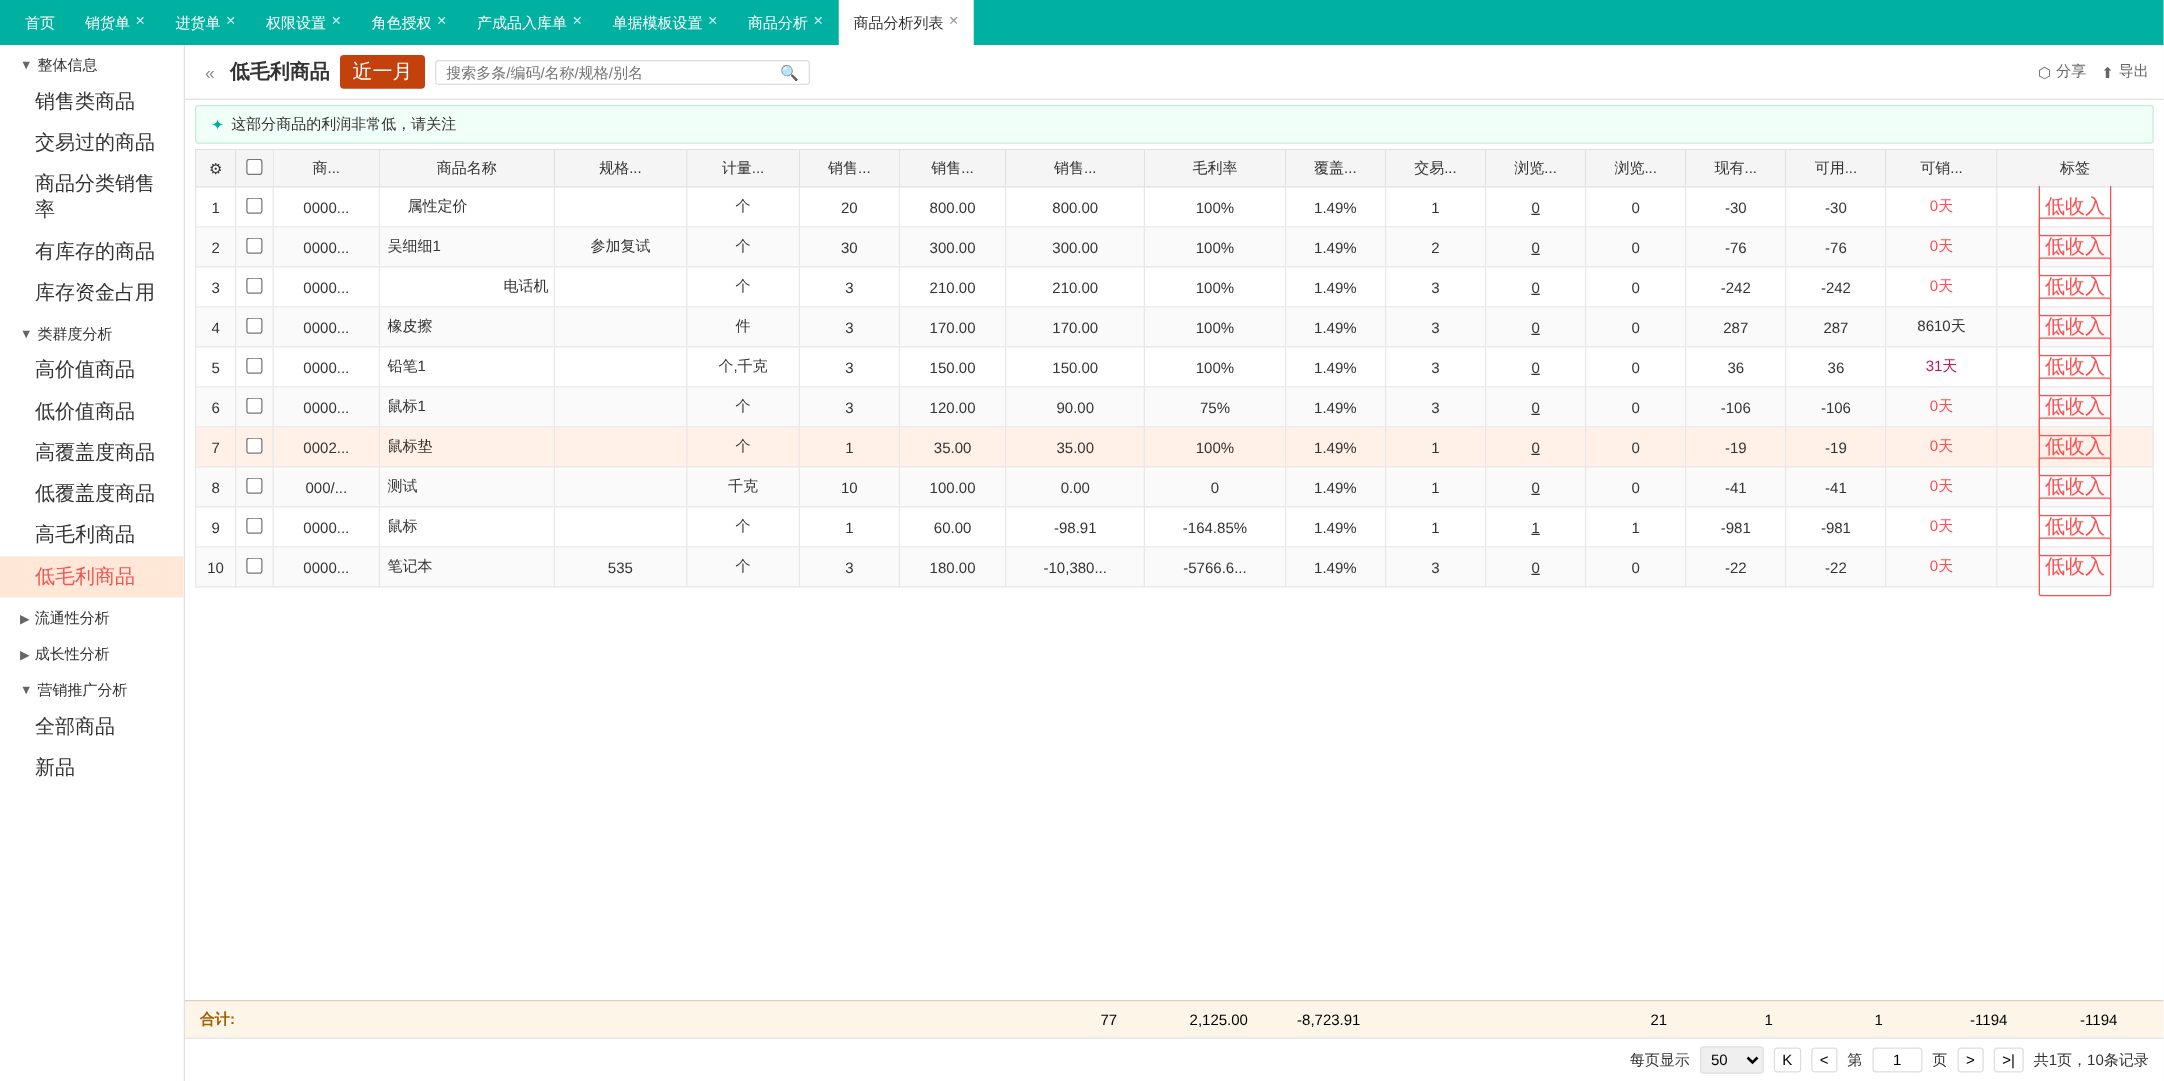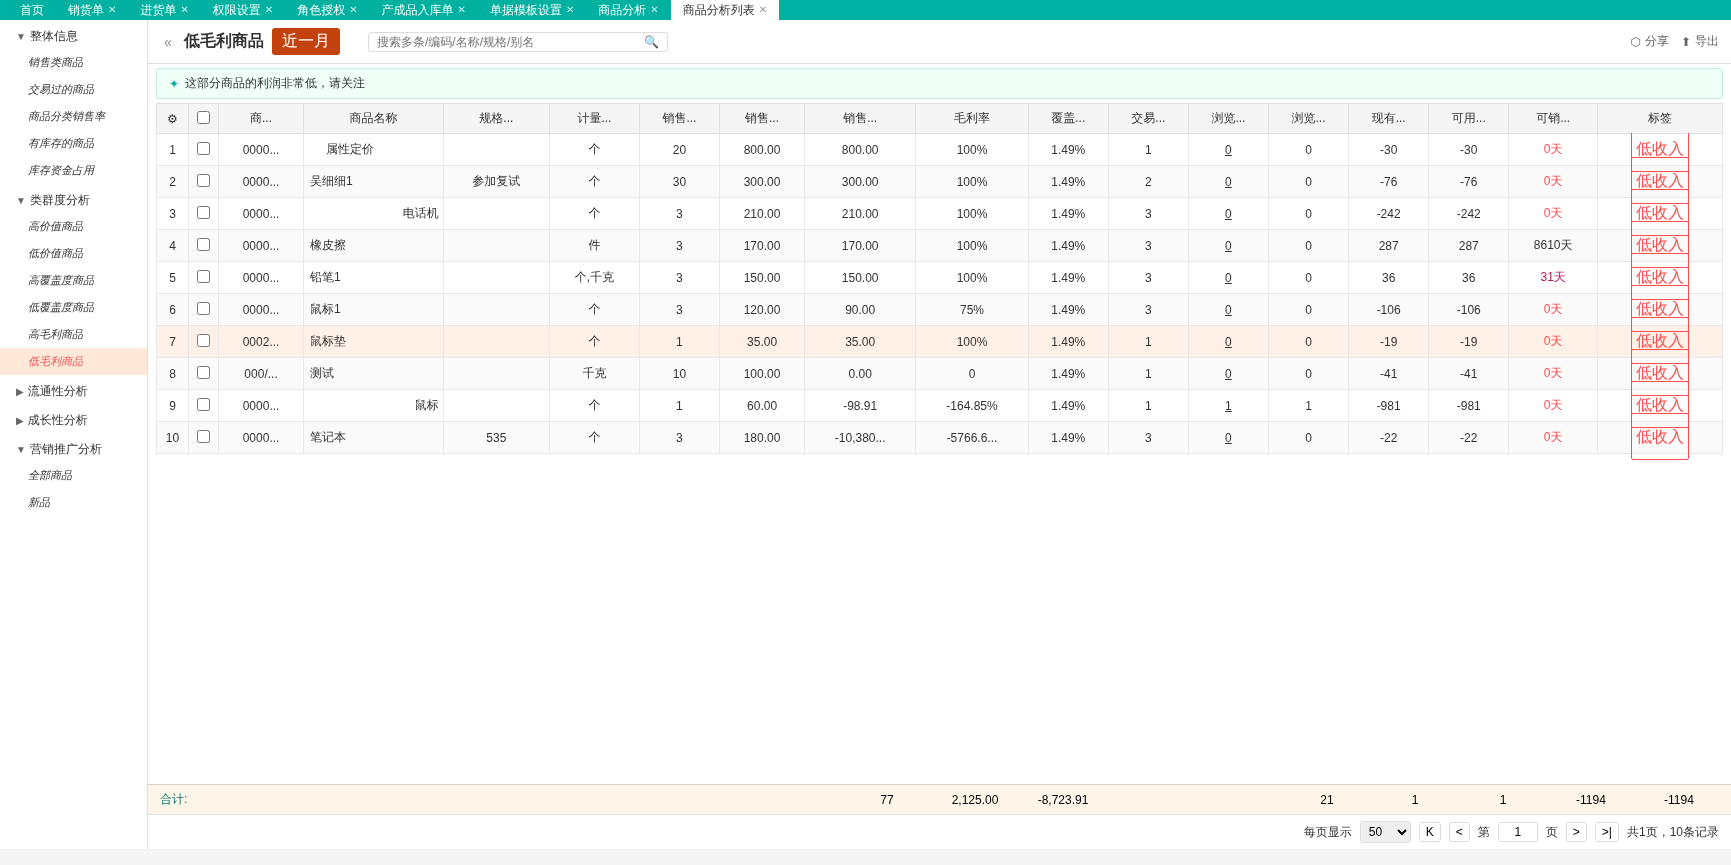--- a/index.html
+++ b/index.html
@@ -3,21 +3,21 @@
   <meta charset="utf-8">
   <style>
     * { box-sizing: border-box; margin: 0; padding: 0; font-family: 'Microsoft YaHei', Arial, sans-serif; font-size: 12px; }
     body { background: #f5f5f5; overflow: hidden; width: 1731px; height: 865px; }
 
     
     .top-nav {
       background: #00b0a0;
       display: flex;
       align-items: center;
-      height: 20px;
+      height: 36px;
       padding: 0 8px;
       color: #fff;
     }
     .nav-item {
       padding: 0 12px;
       height: 36px;
       line-height: 36px;
       cursor: pointer;
       font-size: 13px;
       white-space: nowrap;
@@ -50,22 +50,21 @@
       display: flex;
       align-items: center;
       gap: 4px;
       cursor: pointer;
     }
     .sidebar-section-title .arrow { color: #666; font-size: 10px; }
     .sidebar-item {
       padding: 6px 10px 6px 28px;
       color: #333;
       cursor: pointer;
-      font-size: 11px;
-      font-style: italic;
+      font-size: 16px;
     }
     .sidebar-item.active { background: #ffe8d8; color: #e55; }
 
     
     .content-area {
       flex: 1;
       display: flex;
       flex-direction: column;
       overflow: hidden;
       background: #fff;
@@ -94,21 +93,20 @@
       font-size: 16px;
     }
     .search-box {
       display: flex;
       align-items: center;
       border: 1px solid #ddd;
       border-radius: 3px;
       padding: 2px 8px;
       flex: 1;
       max-width: 300px;
-      margin-left: 20px;
     }
     .search-box input {
       border: none;
       outline: none;
       width: 100%;
       font-size: 12px;
       color: #999;
     }
     .header-actions {
       margin-left: auto;
@@ -180,21 +178,21 @@
     
     .table-footer {
       background: #fdf5e8;
       border-top: 1px solid #e0d0c0;
       padding: 6px 12px;
       display: flex;
       align-items: center;
       gap: 8px;
       font-size: 12px;
     }
-    .footer-label { color: #0f766e; font-weight: normal; }
+    .footer-label { color: #a16207; font-weight: bold; }
     .footer-cell { min-width: 80px; text-align: center; }
 
     
     .pagination {
       background: #fff;
       border-top: 1px solid #e0e0e0;
       padding: 6px 12px;
       display: flex;
       align-items: center;
       justify-content: flex-end;
@@ -530,21 +528,21 @@
       <td>0</td>
       <td>-41</td>
       <td>-41</td>
       <td style="color:#ff4d4f;">0天</td>
       <td><span class="tag-low">低收入</span></td>
     </tr>
               <tr>
       <td>9</td>
       <td><input type="checkbox" style=""></td>
       <td>0000...</td>
-      <td style="text-align:right;padding-left:6px;">鼠标</td>
+      <td style="text-align:left;padding-left:6px;">鼠标</td>
       <td></td>
       <td>个</td>
       <td>1</td>
       <td>60.00</td>
       <td>-98.91</td>
       <td>-164.85%</td>
       <td>1.49%</td>
       <td>1</td>
       <td><span class="underline-link">1</span></td>
       <td>1</td>

